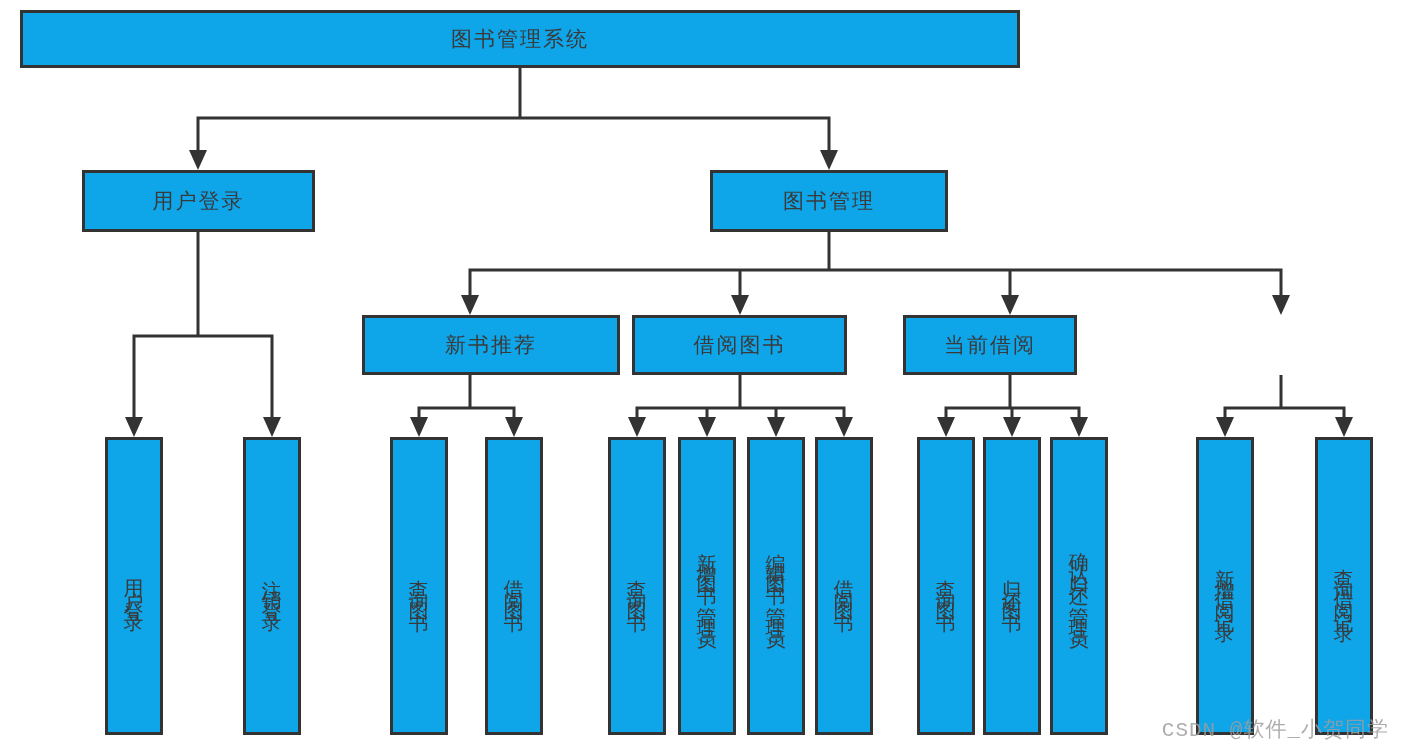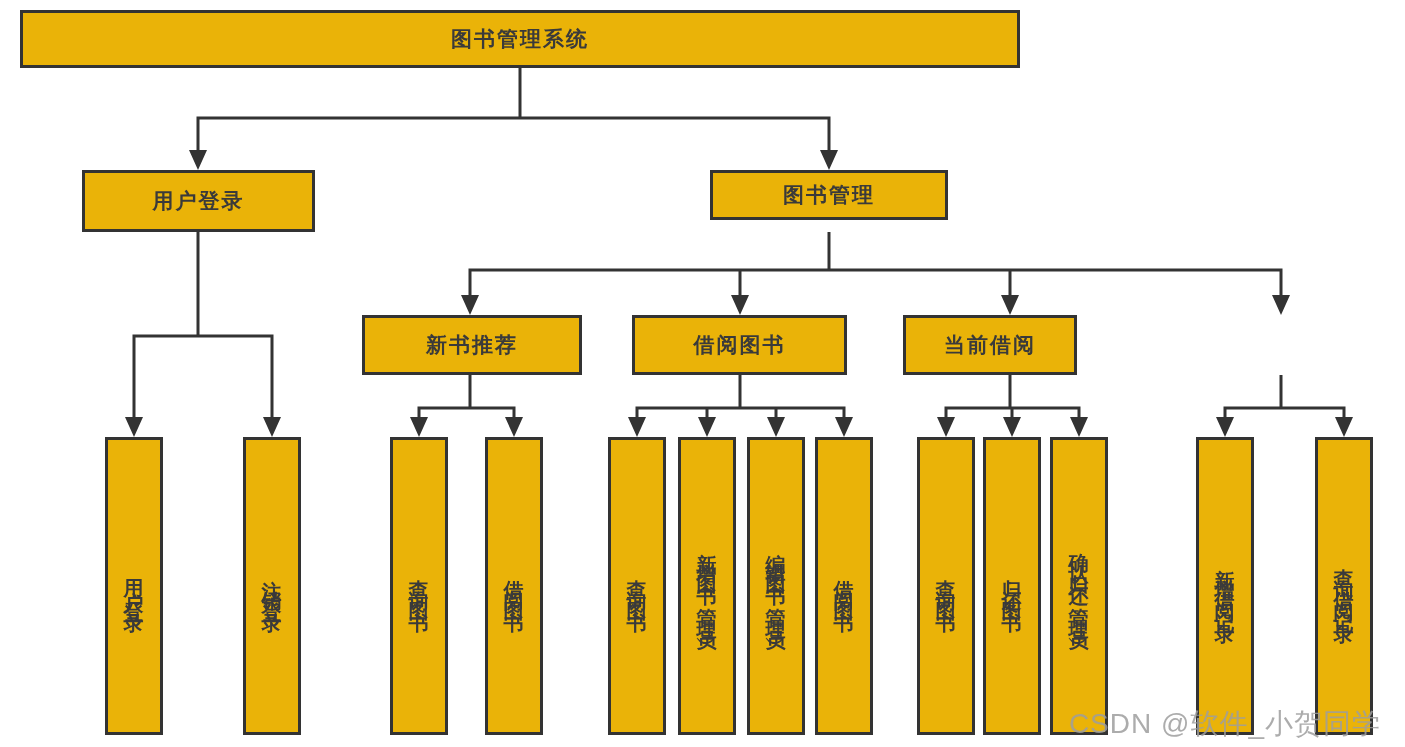--- a/index.html
+++ b/index.html
@@ -7,27 +7,26 @@
     position:relative;
     width:1405px;height:747px;
     background:#ffffff;
     overflow:hidden;
     font-family:"Liberation Sans",sans-serif;
   }
   .node{
     position:absolute;
     box-sizing:border-box;
     border:3px solid #333333;
-    background:#eab308;
+    background:#0ea5e9;
     display:flex;
     align-items:center;
     justify-content:center;
     color:#3a3a3a;
     z-index:2;
-    font-weight:bold;
   }
   .h{
     font-size:21px;
     letter-spacing:2px;
     white-space:nowrap;
   }
   .v{
     writing-mode:vertical-rl;
     text-orientation:mixed;
     font-size:20px;
@@ -45,27 +44,28 @@
     stroke:#333333;
     stroke-width:3;
     fill:none;
   }
   .connectors path.arrow{
     stroke:none;
     fill:#333333;
   }
   .watermark{
     position:absolute;
-    right:24px;
+    right:16px;
     bottom:4px;
-    font-size:28px;
+    font-size:21px;
     color:rgba(158,158,158,0.85);
     letter-spacing:1px;
     z-index:3;
     white-space:nowrap;
+    font-family:Liberation Mono, monospace;
   }
 </style>
 </head>
 <body>
 
 <div class="canvas">
 
   <svg class="connectors" viewBox="0 0 1405 747" aria-hidden="true">
 
     <g>
@@ -107,23 +107,23 @@
     <g>
       <path d="M1281 375 V408"></path>
       <path d="M1225 420 V408 H1344 V420"></path>
       <path class="arrow" d="M1225 437 L1216 417 L1234 417 Z M1344 437 L1335 417 L1353 417 Z"></path>
     </g>
   </svg>
 
   <div class="node h" style="left:20px;top:10px;width:1000px;height:58px">图书管理系统</div>
 
   <div class="node h" style="left:82px;top:170px;width:233px;height:62px">用户登录</div>
-  <div class="node h" style="left:710px;top:170px;width:238px;height:50px">图书管理</div>
+  <div class="node h" style="left:710px;top:170px;width:238px;height:62px">图书管理</div>
 
-  <div class="node h" style="left:362px;top:315px;width:220px;height:60px">新书推荐</div>
+  <div class="node h" style="left:362px;top:315px;width:258px;height:60px">新书推荐</div>
   <div class="node h" style="left:632px;top:315px;width:215px;height:60px">借阅图书</div>
   <div class="node h" style="left:903px;top:315px;width:174px;height:60px">当前借阅</div>
 
   <div class="node v" style="left:105px;top:437px;width:58px;height:298px">用户登录</div>
   <div class="node v" style="left:243px;top:437px;width:58px;height:298px">注销登录</div>
 
   <div class="node v" style="left:390px;top:437px;width:58px;height:298px">查询图书</div>
   <div class="node v" style="left:485px;top:437px;width:58px;height:298px">借阅图书</div>
 
   <div class="node v" style="left:608px;top:437px;width:58px;height:298px">查询图书</div>

